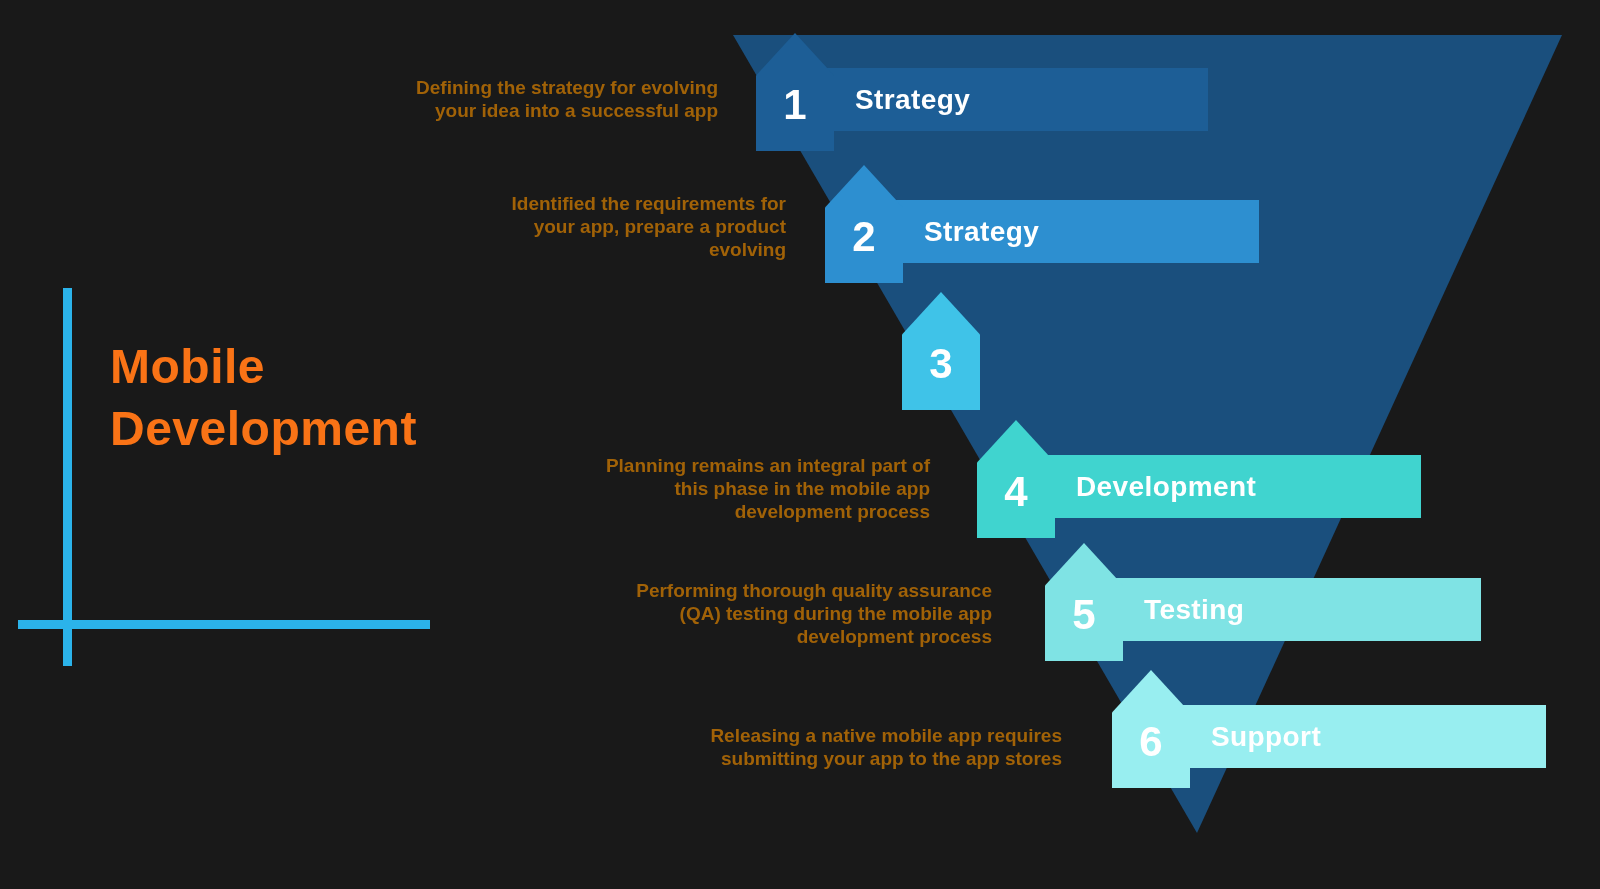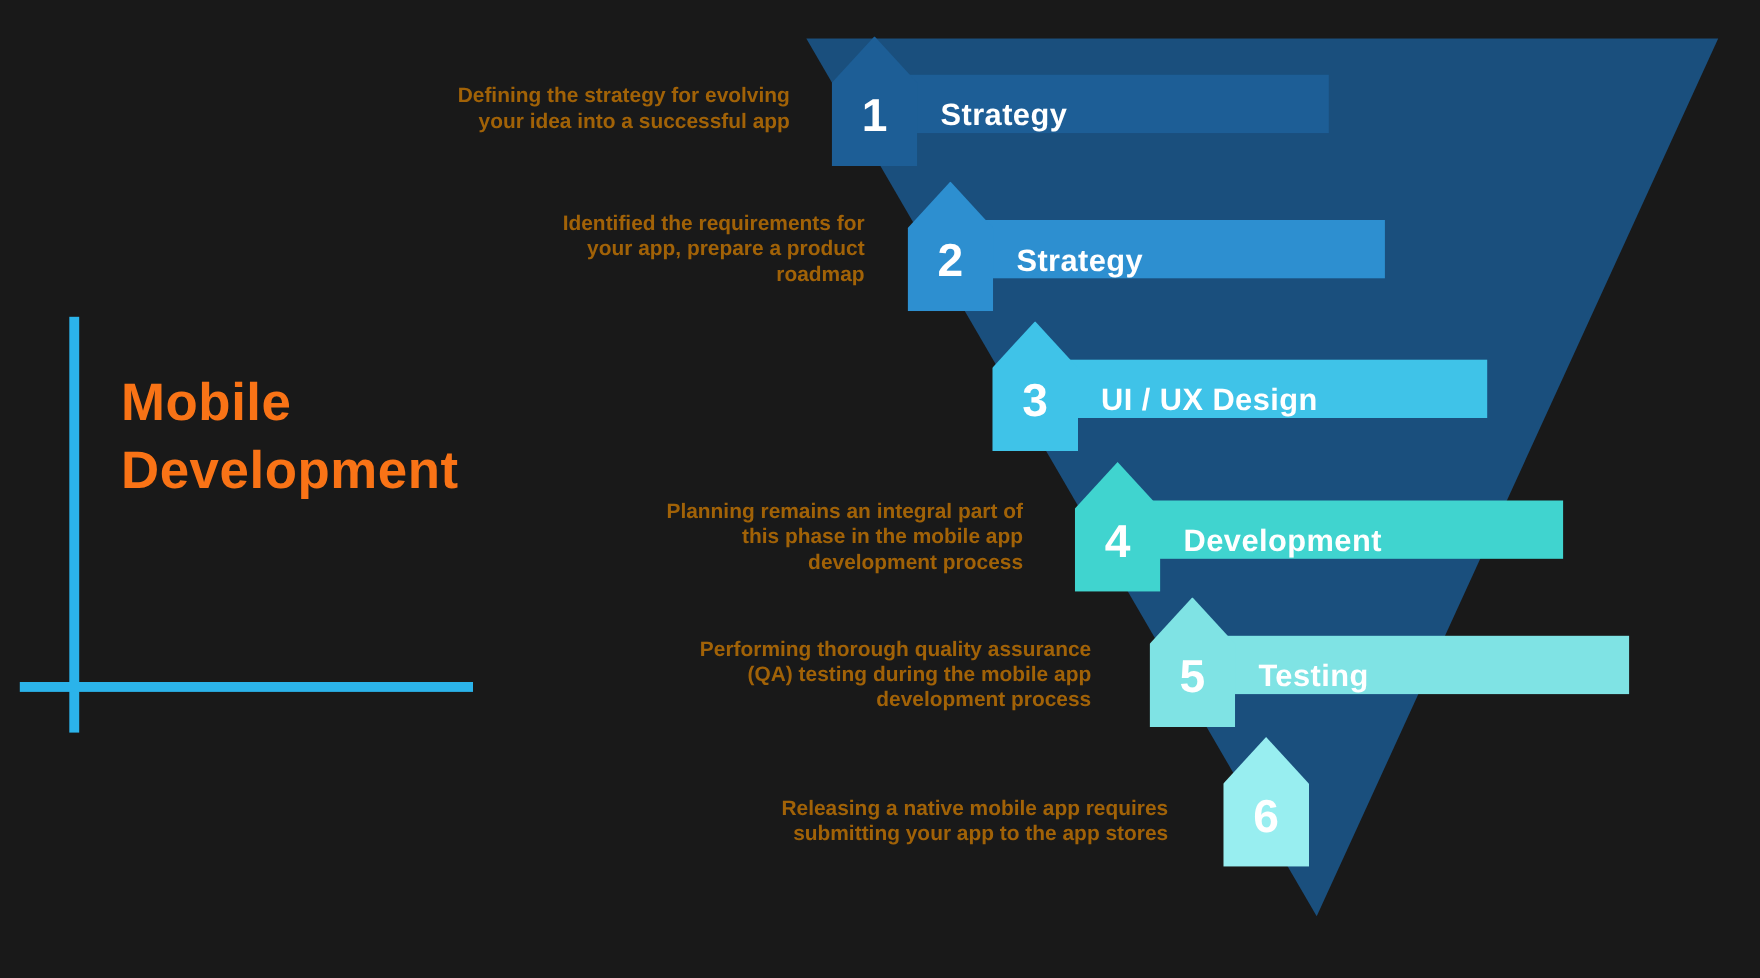--- a/index.html
+++ b/index.html
@@ -34,23 +34,23 @@
   .arrow {
     position:absolute; width:78px; height:118px;
     background: var(--c, #2d8fd0);
     clip-path: polygon(50% 0%, 100% 36%, 100% 100%, 0% 100%, 0% 36%);
   }
   .num {
     position:absolute; bottom:22px; left:0; width:100%;
     text-align:center; color:#ffffff; font-size:42px; font-weight:bold;
   }
   .bar {
-    position:absolute; height:53px;
+    position:absolute; height:63px;
     background: var(--c, #2d8fd0);
-    display:flex; align-items:flex-end; padding-left:56px;
+    display:flex; align-items:center; padding-left:56px;
   }
   .bar .label {
     color:#ffffff; font-size:28px; font-weight:bold; letter-spacing:0.4px;
     white-space:nowrap;
   }
   .desc {
     position:absolute; width:440px; text-align:right;
     color:#a16207; font-size:19px; font-weight:600; line-height:23px;
     white-space:pre-line;
   }
@@ -86,33 +86,30 @@
       <span class="label">Strategy</span>
     </div>
     <div class="arrow">
       <span class="num">1</span>
     </div>
   </div>
 
   <div class="step s1" style="--c: #2d8fd0;">
     <div class="desc">Identified the requirements for
 your app, prepare a product
-roadmap</div>
+evolving</div>
     <div class="bar">
       <span class="label">Strategy</span>
     </div>
     <div class="arrow">
       <span class="num">2</span>
     </div>
   </div>
 
   <div class="step s2" style="--c: #3fc3e8;">
-    <div class="bar">
-      <span class="label">UI / UX Design</span>
-    </div>
     <div class="arrow">
       <span class="num">3</span>
     </div>
   </div>
 
   <div class="step s3" style="--c: #40d4cf;">
     <div class="desc">Planning remains an integral part of
 this phase in the mobile app
 development process</div>
     <div class="bar">
@@ -131,18 +128,21 @@
       <span class="label">Testing</span>
     </div>
     <div class="arrow">
       <span class="num">5</span>
     </div>
   </div>
 
   <div class="step s5" style="--c: #98eef0;">
     <div class="desc">Releasing a native mobile app requires
 submitting your app to the app stores</div>
+    <div class="bar">
+      <span class="label">Support</span>
+    </div>
     <div class="arrow">
       <span class="num">6</span>
     </div>
   </div>
 
 </div>
 
 </body></html>

